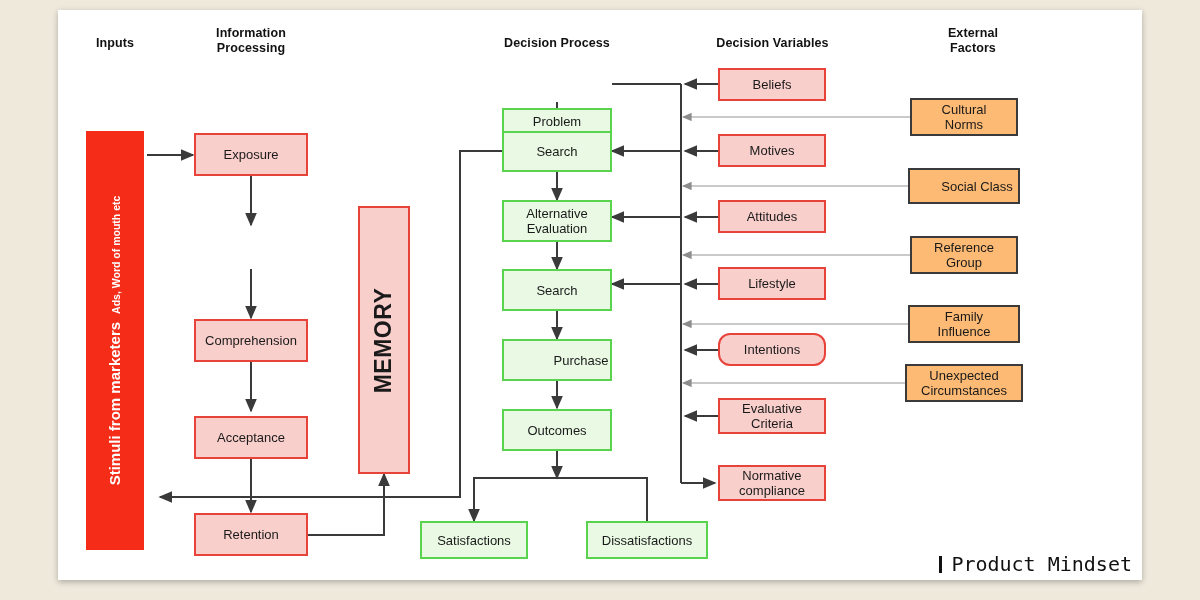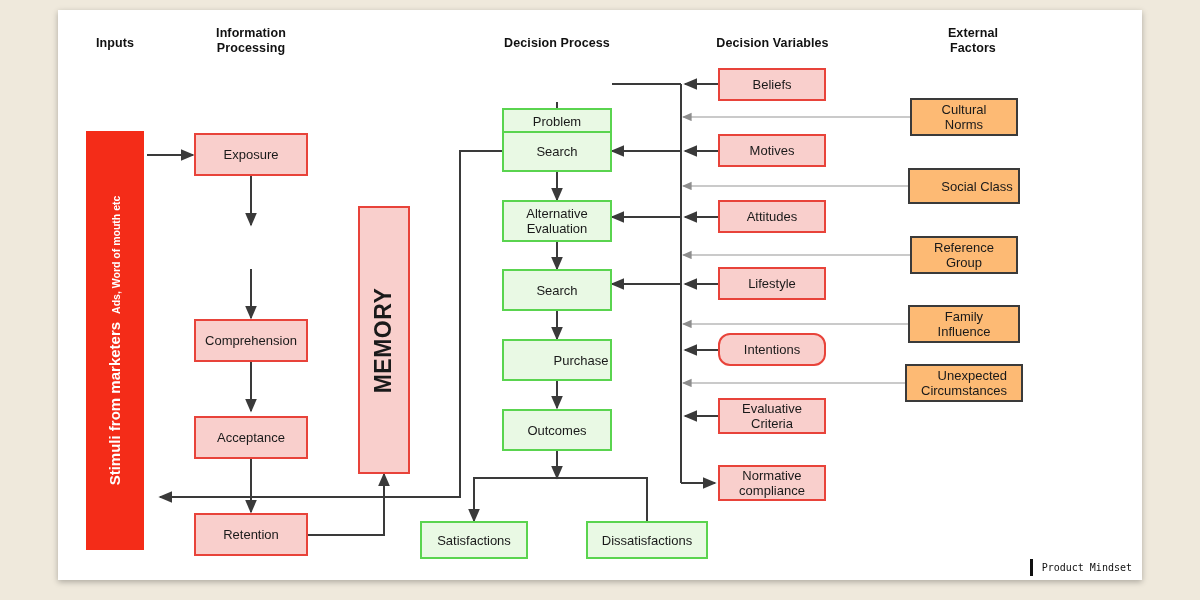--- a/index.html
+++ b/index.html
@@ -42,21 +42,21 @@
   #stimuli .t2{font-size:10.5px;font-weight:bold;}
 
   #memory{
     position:absolute;background:#f9cfcc;border:2px solid #e8433a;box-sizing:border-box;
     display:flex;align-items:center;justify-content:center;
   }
   #memory span{transform:rotate(-90deg);white-space:nowrap;font-size:23px;font-weight:bold;color:#1a1a1a;letter-spacing:.5px;}
 
   #footer{
     position:absolute;right:68px;bottom:24px;
-    font-family:"DejaVu Sans Mono", monospace;font-size:10px;color:#111;
+    font-family:"DejaVu Sans Mono", monospace;font-size:20px;color:#111;
     display:flex;align-items:center;gap:9px;
   }
   #footer .bar{display:inline-block;width:3px;height:17px;background:#111;}
 </style>
 </head>
 <body>
 
 <div id="card"></div>
 
 <div id="stage">
@@ -213,21 +213,21 @@
   </div>
   <div class="nodebox gray" style="left:910px;top:236px;width:108px;height:38px;">
     <span style="white-space:pre-line;">Reference
 Group</span>
   </div>
   <div class="nodebox gray" style="left:908px;top:305px;width:112px;height:38px;">
     <span style="white-space:pre-line;">Family
 Influence</span>
   </div>
   <div class="nodebox gray" style="left:905px;top:364px;width:118px;height:38px;">
-    <span style="white-space:pre-line;text-align:right;">Unexpected
+    <span style="white-space:pre-line;">Unexpected
 Circumstances</span>
   </div>
 
   <div id="footer">
     <span class="bar"></span>
     <span>Product Mindset</span>
   </div>
 
 </div>
 

